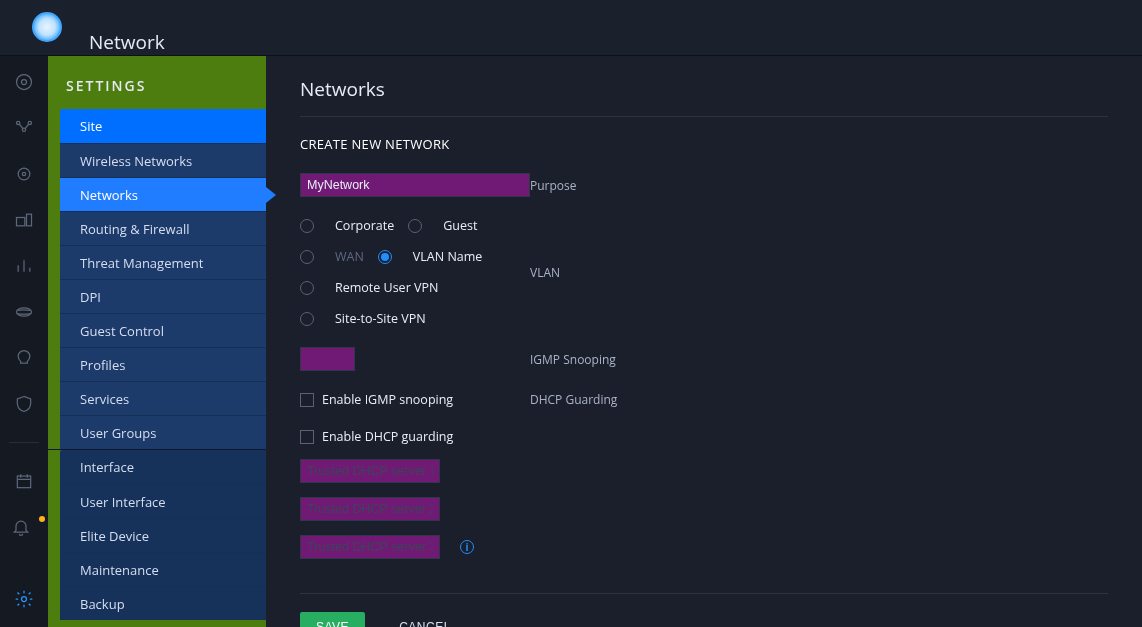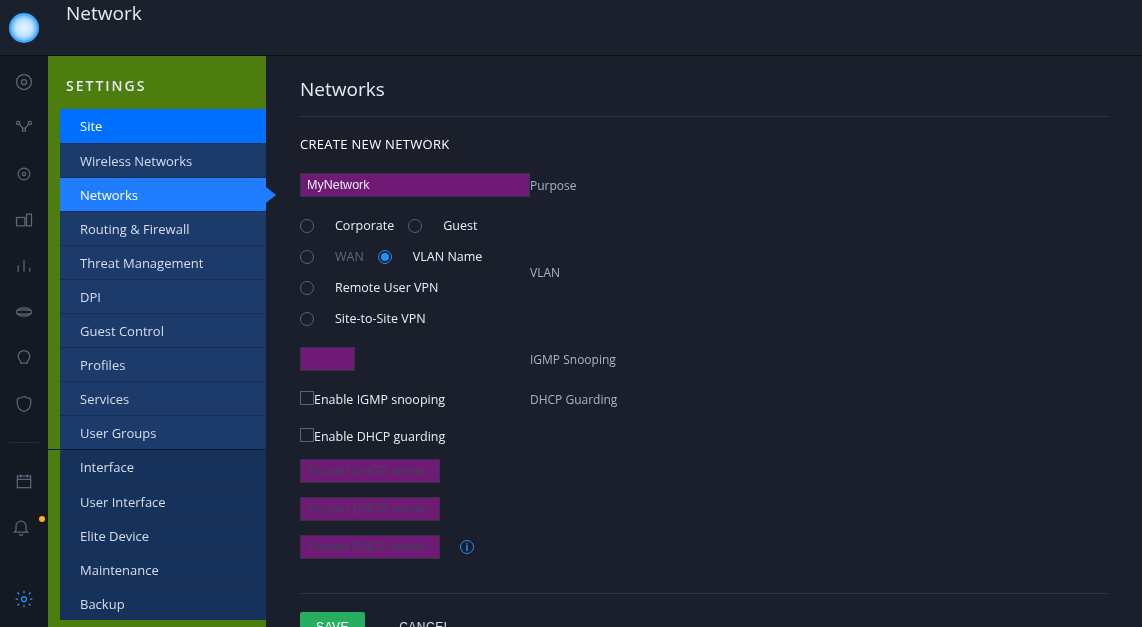--- a/index.html
+++ b/index.html
@@ -20,23 +20,24 @@
     grid-template-columns: 48px 1fr;
     grid-template-rows: 56px 1fr;
     height: 100%;
   }
 
   
   .topbar {
     grid-column: 1 / -1;
     grid-row: 1;
     display: flex;
-    align-items: flex-start;
+    align-items: flex-end;
     background: #1b202d;
     border-bottom: 1px solid #0e1118;
+    padding-left: 23px;
   }
   .brand-icon {
     width: 48px; height: 56px;
     display: flex; align-items: center; justify-content: center;
   }
   .brand-circle {
     width: 30px; height: 30px; border-radius: 50%;
     background: radial-gradient(circle at 50% 50%, #e8f4ff 0%, #bfe2ff 45%, #3ea7ff 80%);
     border: 2px solid #3ea7ff;
   }
@@ -164,21 +165,21 @@
     border: 1.5px solid #596378;
     display:flex; align-items:center; justify-content:center;
   }
   .radio.checked .dot { border-color:#1f8fff; }
   .radio.checked .dot::after {
     content:""; width:8px; height:8px; border-radius:50%; background:#1f8fff;
   }
 
   
   .check {
-    display:inline-flex; 
+    display:inline-flex; align-items:center; gap:8px;
     font-size:12.5px; color:#e8eef9; cursor:pointer;
   }
   .check .box {
     width:14px; height:14px; border:1.5px solid #596378;
   }
 
   
   input[type=text].tf {
     background:#701a75;
     border:1px solid #2f3748;

